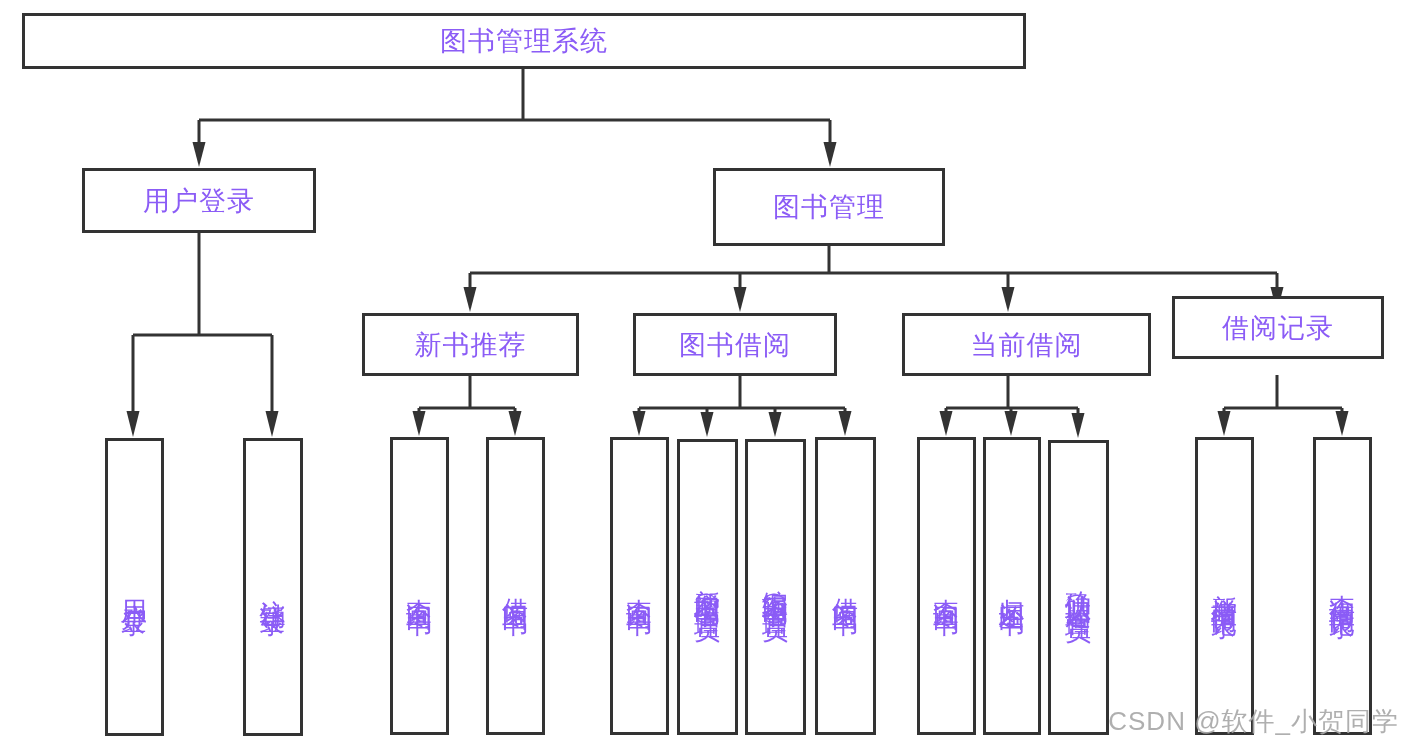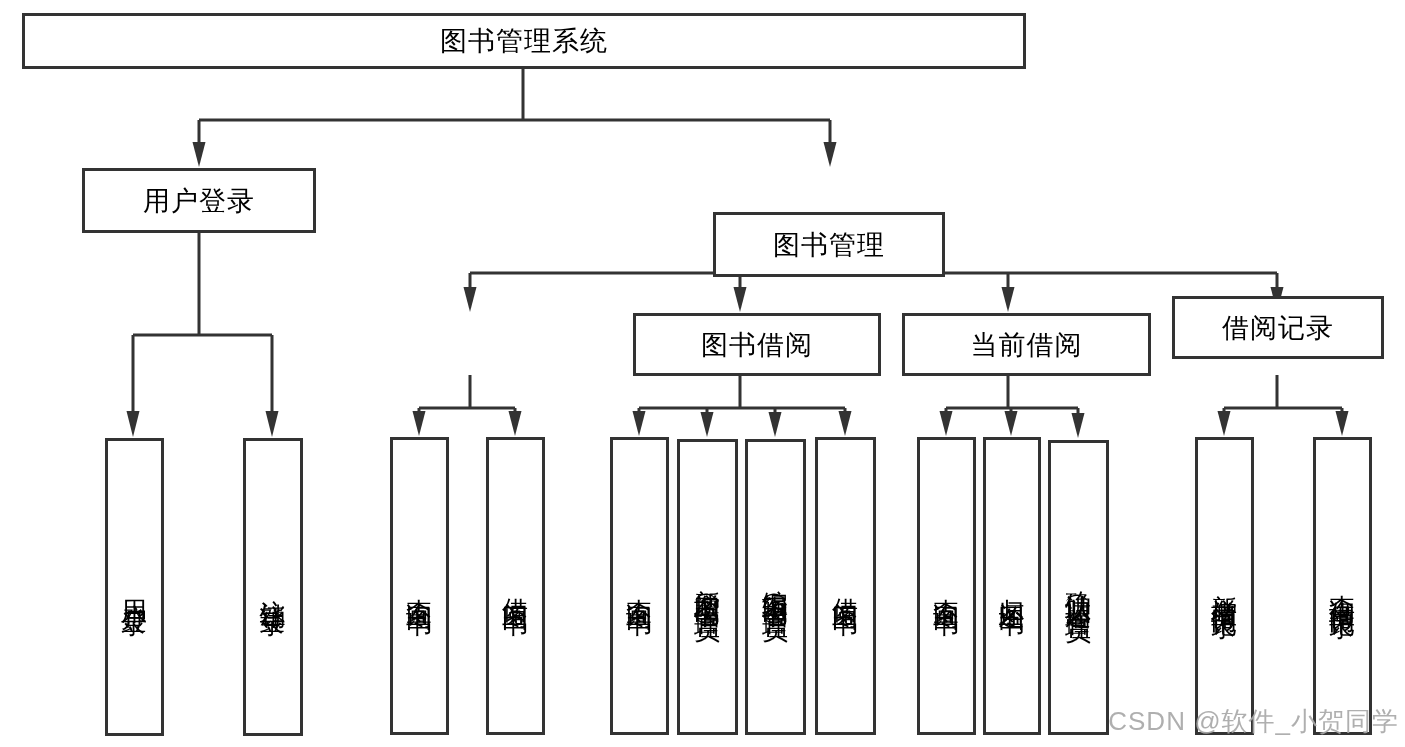--- a/index.html
+++ b/index.html
@@ -15,21 +15,21 @@
     position: relative;
     width: 1405px;
     height: 747px;
     background: #ffffff;
   }
   .node {
     position: absolute;
     box-sizing: border-box;
     border: 3px solid #333333;
     background: #ffffff;
-    color: #000000;
+    color: #8b5cf6;
     display: flex;
     align-items: center;
     justify-content: center;
     font-size: 27px;
     letter-spacing: 1px;
     z-index: 2;
   }
   .node .vtext {
     writing-mode: vertical-rl;
     text-orientation: mixed;
@@ -109,23 +109,24 @@
       <polygon points="1078,438 1071.5,413 1084.5,413"></polygon>
 
       <polygon points="1224,436 1217.5,411 1230.5,411"></polygon>
       <polygon points="1342,436 1335.5,411 1348.5,411"></polygon>
     </g>
   </svg>
 
   <div class="node" style="left:22px; top:13px; width:1004px; height:56px;">图书管理系统</div>
 
   <div class="node" style="left:82px; top:168px; width:234px; height:65px;">用户登录</div>
-  <div class="node" style="left:713px; top:168px; width:232px; height:65px;margin-top:44px;">图书管理</div>
+  <div class="node" style="left:713px; top:168px; width:232px; height:78px;">图书管理</div>
 
-  <div class="node" style="left:633px; top:313px; width:248px; height:63px;">图书借阅</div>
+  <div class="node" style="left:362px; top:313px; width:217px; height:63px;">新书推荐</div>
+  <div class="node" style="left:633px; top:313px; width:204px; height:63px;">图书借阅</div>
   <div class="node" style="left:902px; top:313px; width:249px; height:63px;">当前借阅</div>
   <div class="node" style="left:1172px; top:296px; width:212px; height:63px;">借阅记录</div>
 
   <div class="node" style="left:105px; top:438px; width:59px; height:298px;">
     <span class="vtext">用户登录</span>
   </div>
   <div class="node" style="left:243px; top:438px; width:60px; height:298px;">
     <span class="vtext">注销登录</span>
   </div>
 

